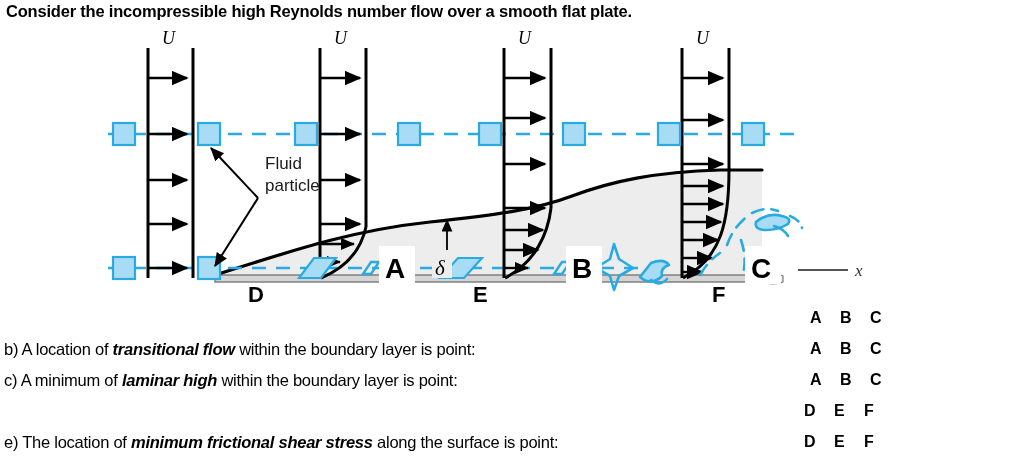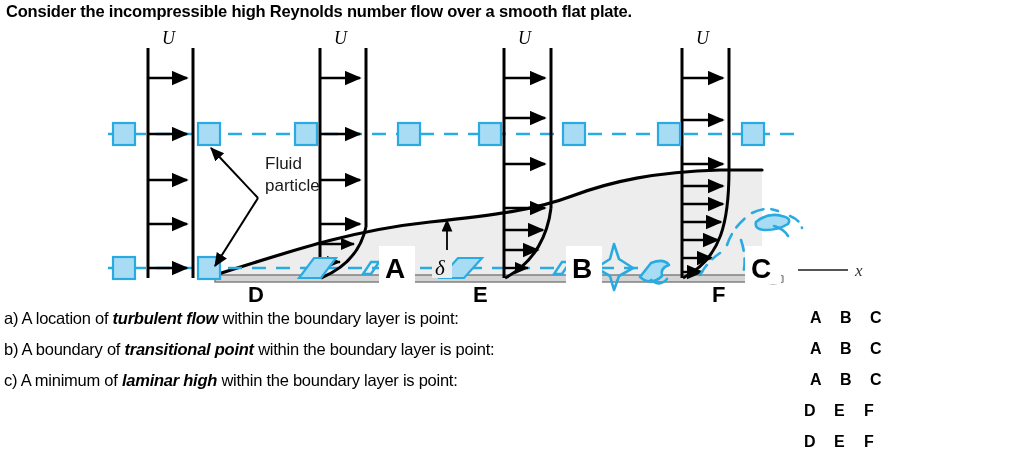--- a/index.html
+++ b/index.html
@@ -278,31 +278,28 @@
 
       <text x="248" y="272" font-size="22" font-weight="bold" fill="#000" font-family="'Liberation Sans', sans-serif">D</text>
       <text x="473" y="272" font-size="22" font-weight="bold" fill="#000" font-family="'Liberation Sans', sans-serif">E</text>
       <text x="712" y="272" font-size="22" font-weight="bold" fill="#000" font-family="'Liberation Sans', sans-serif">F</text>
     </svg>
   </div>
 
   <div id="questions">
 
     <div class="q-row" style="top:0px;">
-      <div class="q-text">
-        <span>a) A location of </span><b>turbulent flow</b><span>  within the boundary layer is point:</span>
-      </div>
       <div class="q-choices" style="left:806px;">
         <span>A</span><span>B</span><span>C</span>
       </div>
     </div>
 
     <div class="q-row" style="top:31px;">
       <div class="q-text">
-        <span>b) A boundary of </span><b>transitional point</b><span> within the boundary layer is point:</span>
+        <span>b) A location of </span><b>transitional flow</b><span> within the boundary layer is point:</span>
       </div>
       <div class="q-choices" style="left:806px;">
         <span>A</span><span>B</span><span>C</span>
       </div>
     </div>
 
     <div class="q-row" style="top:62px;">
       <div class="q-text">
         <span>c) A minimum of </span><b>laminar high</b><span>  within the boundary layer is point:</span>
       </div>
@@ -311,19 +308,22 @@
       </div>
     </div>
 
     <div class="q-row" style="top:93px;">
       <div class="q-choices" style="left:800px;">
         <span>D</span><span>E</span><span>F</span>
       </div>
     </div>
 
     <div class="q-row" style="top:124px;">
+      <div class="q-text">
+        <span>e) The location of </span><b>minimum frictional shear stress</b><span> along the surface is point:</span>
+      </div>
       <div class="q-choices" style="left:800px;">
         <span>D</span><span>E</span><span>F</span>
       </div>
     </div>
 
   </div>
 </div>
 
 </body></html>

